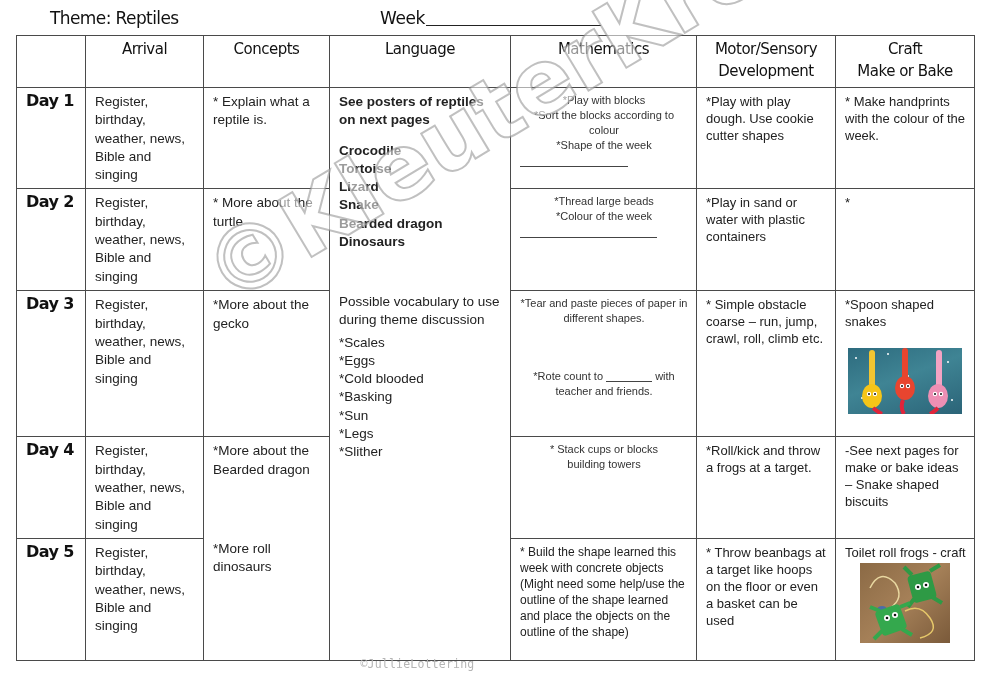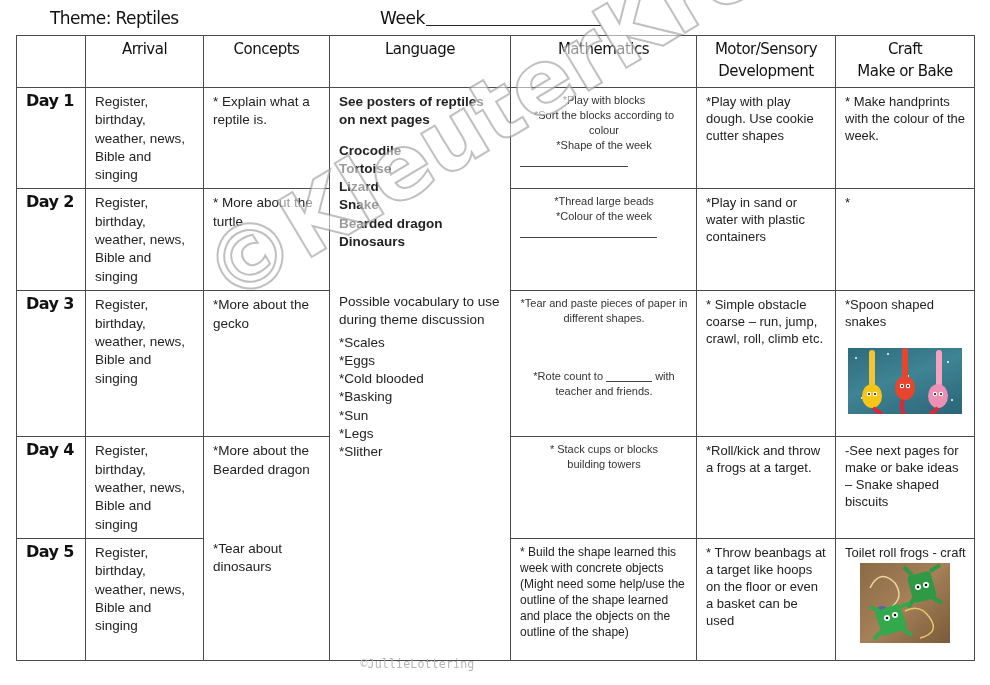--- a/index.html
+++ b/index.html
@@ -196,21 +196,21 @@
         </td>
     <td>
           <div class="cell">Register,
 birthday,
 weather, news,
 Bible and
 singing</div>
         </td>
     <td rowspan="2">
       <div class="cell">*More about the Bearded dragon</div>
-      <div class="cell" style="padding-top:57px;">*Tear about dinosaurs</div>
+      <div class="cell" style="padding-top:57px;">*More roll dinosaurs</div>
     </td>
     <td>
           <div class="cell-small">* Stack cups or blocks
 building  towers</div>
         </td>
     <td>
           <div class="cell" style="font-size:13px;line-height:17px;">*Roll/kick and throw a frogs at a target.</div>
         </td>
     <td>
           <div class="cell" style="font-size:13px;line-height:17px;">-See next pages for make or bake ideas – Snake shaped biscuits</div>

